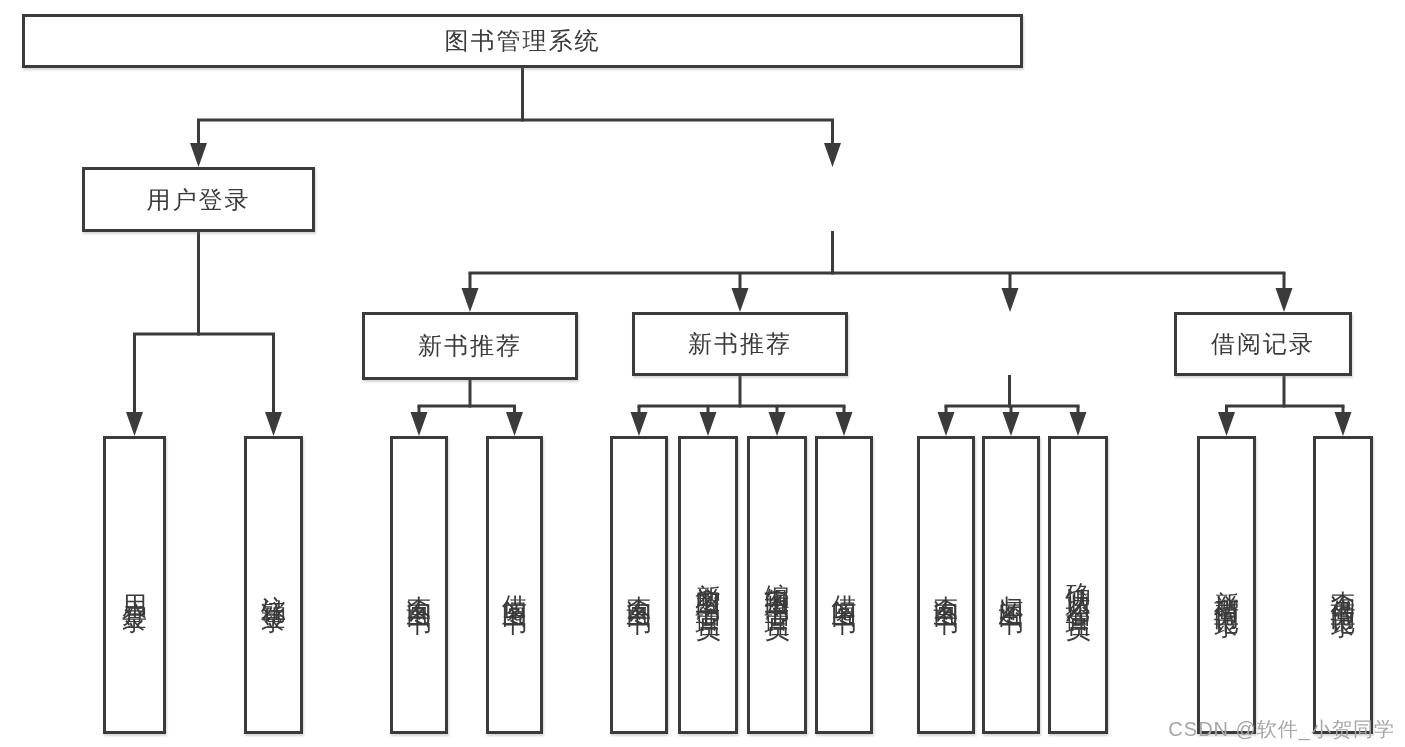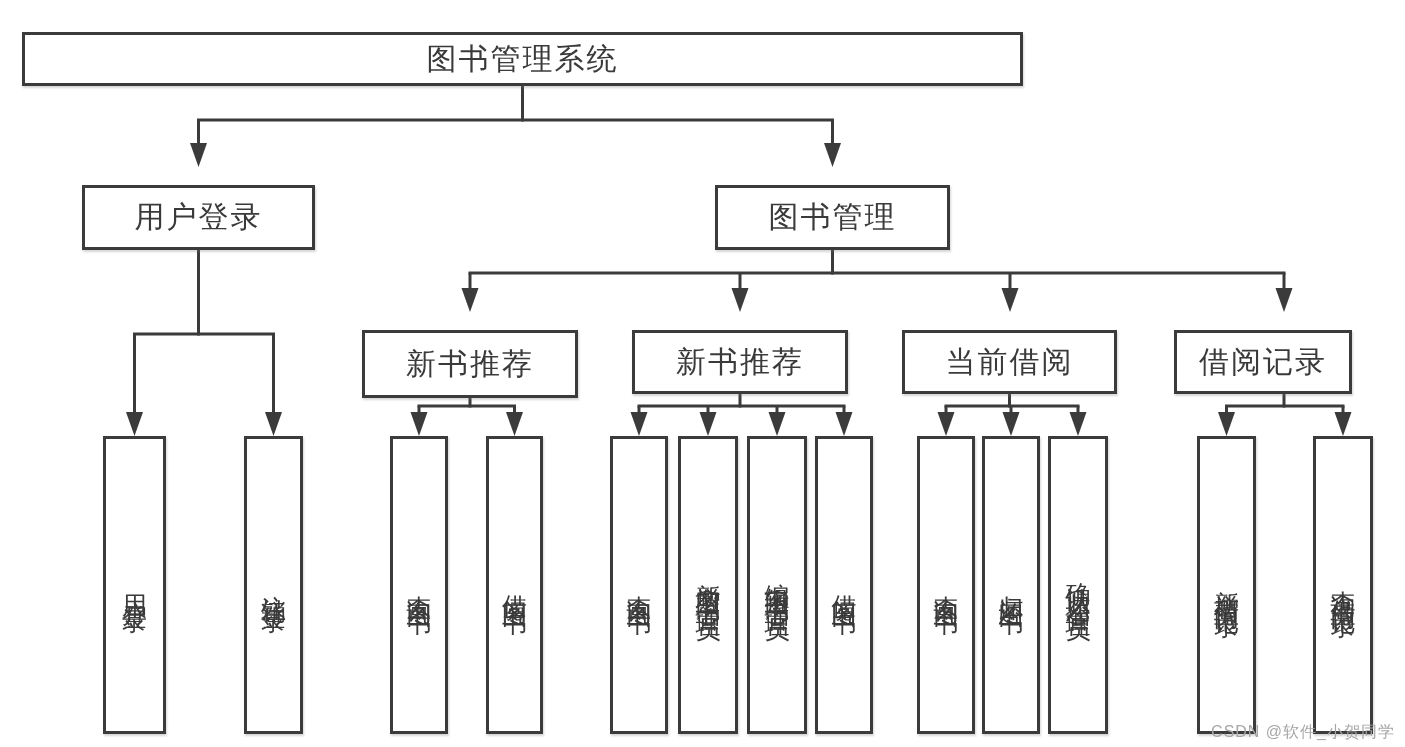--- a/index.html
+++ b/index.html
@@ -5,37 +5,36 @@
   html,body{margin:0;padding:0;background:#ffffff;}
   body{font-family:"Liberation Sans", sans-serif;}
   .canvas{position:relative;width:1405px;height:747px;background:#ffffff;overflow:hidden;color:#3a3a3a;}
   .connectors{position:absolute;left:0;top:0;width:1405px;height:747px;}
   .connectors line{stroke:#3b3b3b;stroke-width:3;}
   .connectors polygon{fill:#3b3b3b;stroke:none;}
   .node{
     position:absolute;box-sizing:border-box;
     border:3px solid #3b3b3b;background:#ffffff;
     display:flex;align-items:center;justify-content:center;
-    font-size:30px;letter-spacing:2px;color:#3a3a3a;
+    font-size:24px;letter-spacing:2px;color:#3a3a3a;
     box-shadow:1px 2px 2px rgba(120,120,120,0.30);
-    margin-top:18px;
   }
   .leaf{
     position:absolute;top:436px;height:298px;box-sizing:border-box;
     border:3px solid #3b3b3b;background:#ffffff;
     display:flex;align-items:center;justify-content:center;
     box-shadow:1px 2px 2px rgba(120,120,120,0.30);
   }
   .leaf .v{
     writing-mode:vertical-lr;text-orientation:mixed;
     font-size:25px;letter-spacing:5px;line-height:1;color:#3a3a3a;white-space:nowrap;
   }
   .watermark{
     position:absolute;right:10px;bottom:4px;
-    font-size:16px;letter-spacing:1px;color:#a6a6a6;z-index:5;
+    font-size:20px;letter-spacing:1px;color:#a6a6a6;z-index:5;
   }
 </style>
 </head>
 <body>
 
 <div class="canvas">
 
   <svg class="connectors" width="1405" height="747" viewBox="0 0 1405 747" xmlns="http://www.w3.org/2000/svg">
     <g>
       <line x1="522.5" y1="67" x2="522.5" y2="121.5"></line>
@@ -105,32 +104,26 @@
     </g>
   </svg>
 
   <div class="node" style="left:22px;top:14px;width:1001px;height:54px">
     <span>图书管理系统</span>
   </div>
 
   <div class="node" style="left:82px;top:167px;width:233px;height:65px">
     <span>用户登录</span>
   </div>
-  <div class="node" style="left:715px;top:167px;width:235px;height:65px">
-    <span>图书管理</span>
-  </div>
 
   <div class="node" style="left:362px;top:312px;width:216px;height:68px">
     <span>新书推荐</span>
   </div>
   <div class="node" style="left:632px;top:312px;width:216px;height:64px">
     <span>新书推荐</span>
-  </div>
-  <div class="node" style="left:902px;top:312px;width:215px;height:64px">
-    <span>当前借阅</span>
   </div>
   <div class="node" style="left:1174px;top:312px;width:178px;height:64px">
     <span>借阅记录</span>
   </div>
 
   <div class="leaf" style="left:103px;width:63px">
     <span class="v">用户登录</span>
   </div>
   <div class="leaf" style="left:244px;width:59px">
     <span class="v">注销登录</span>

